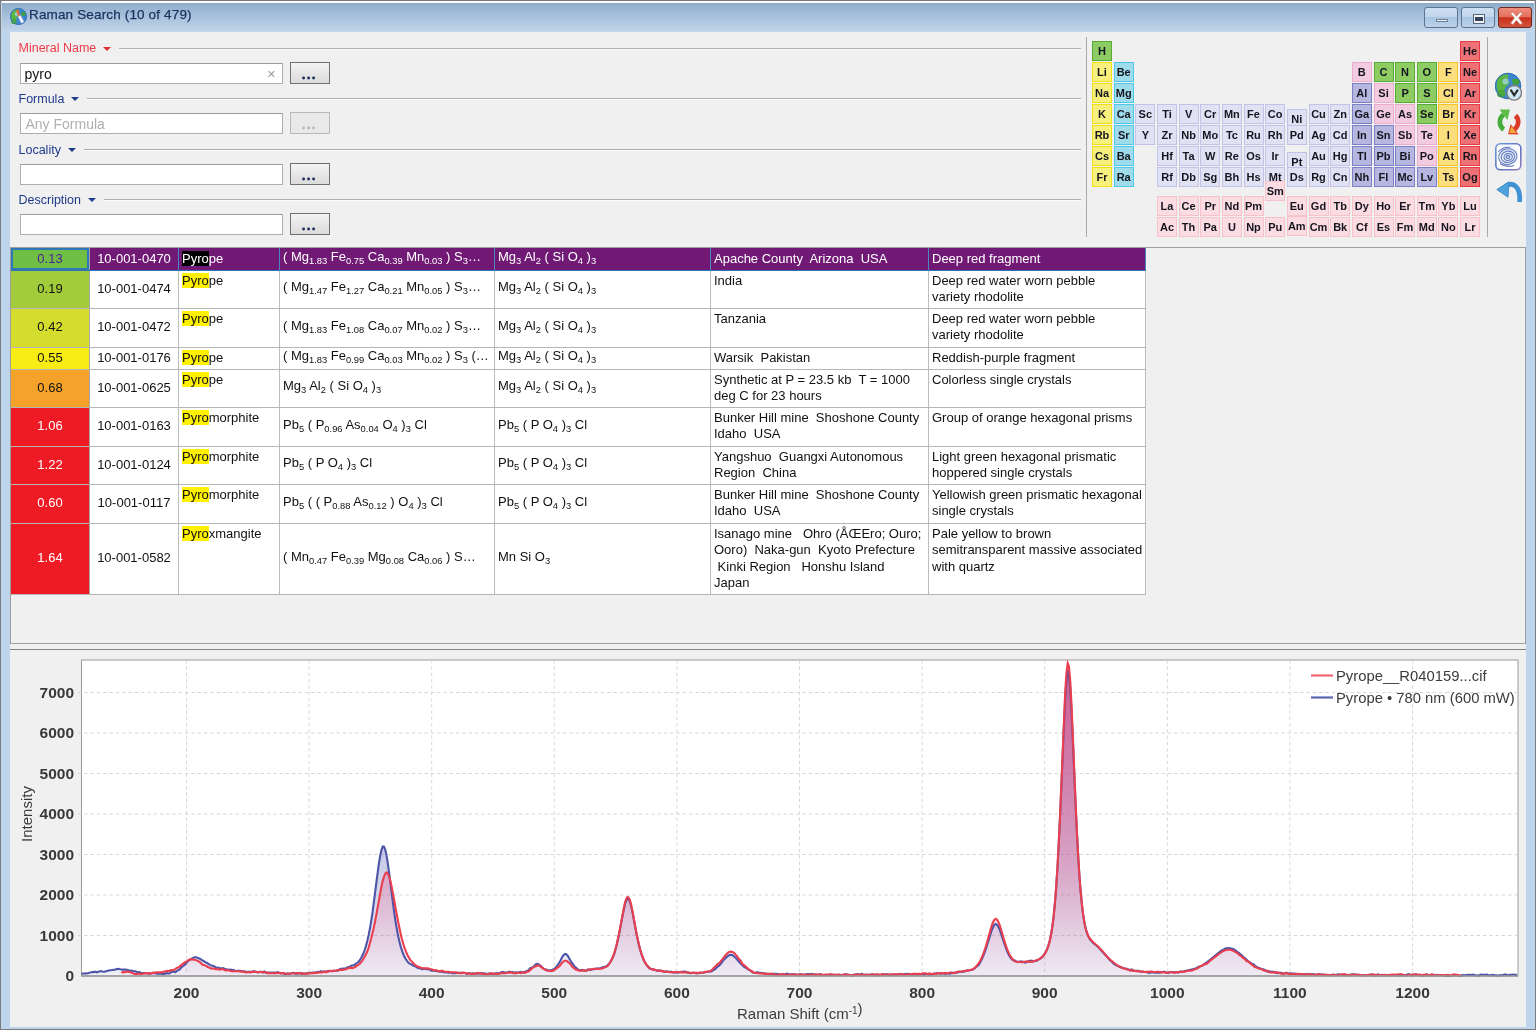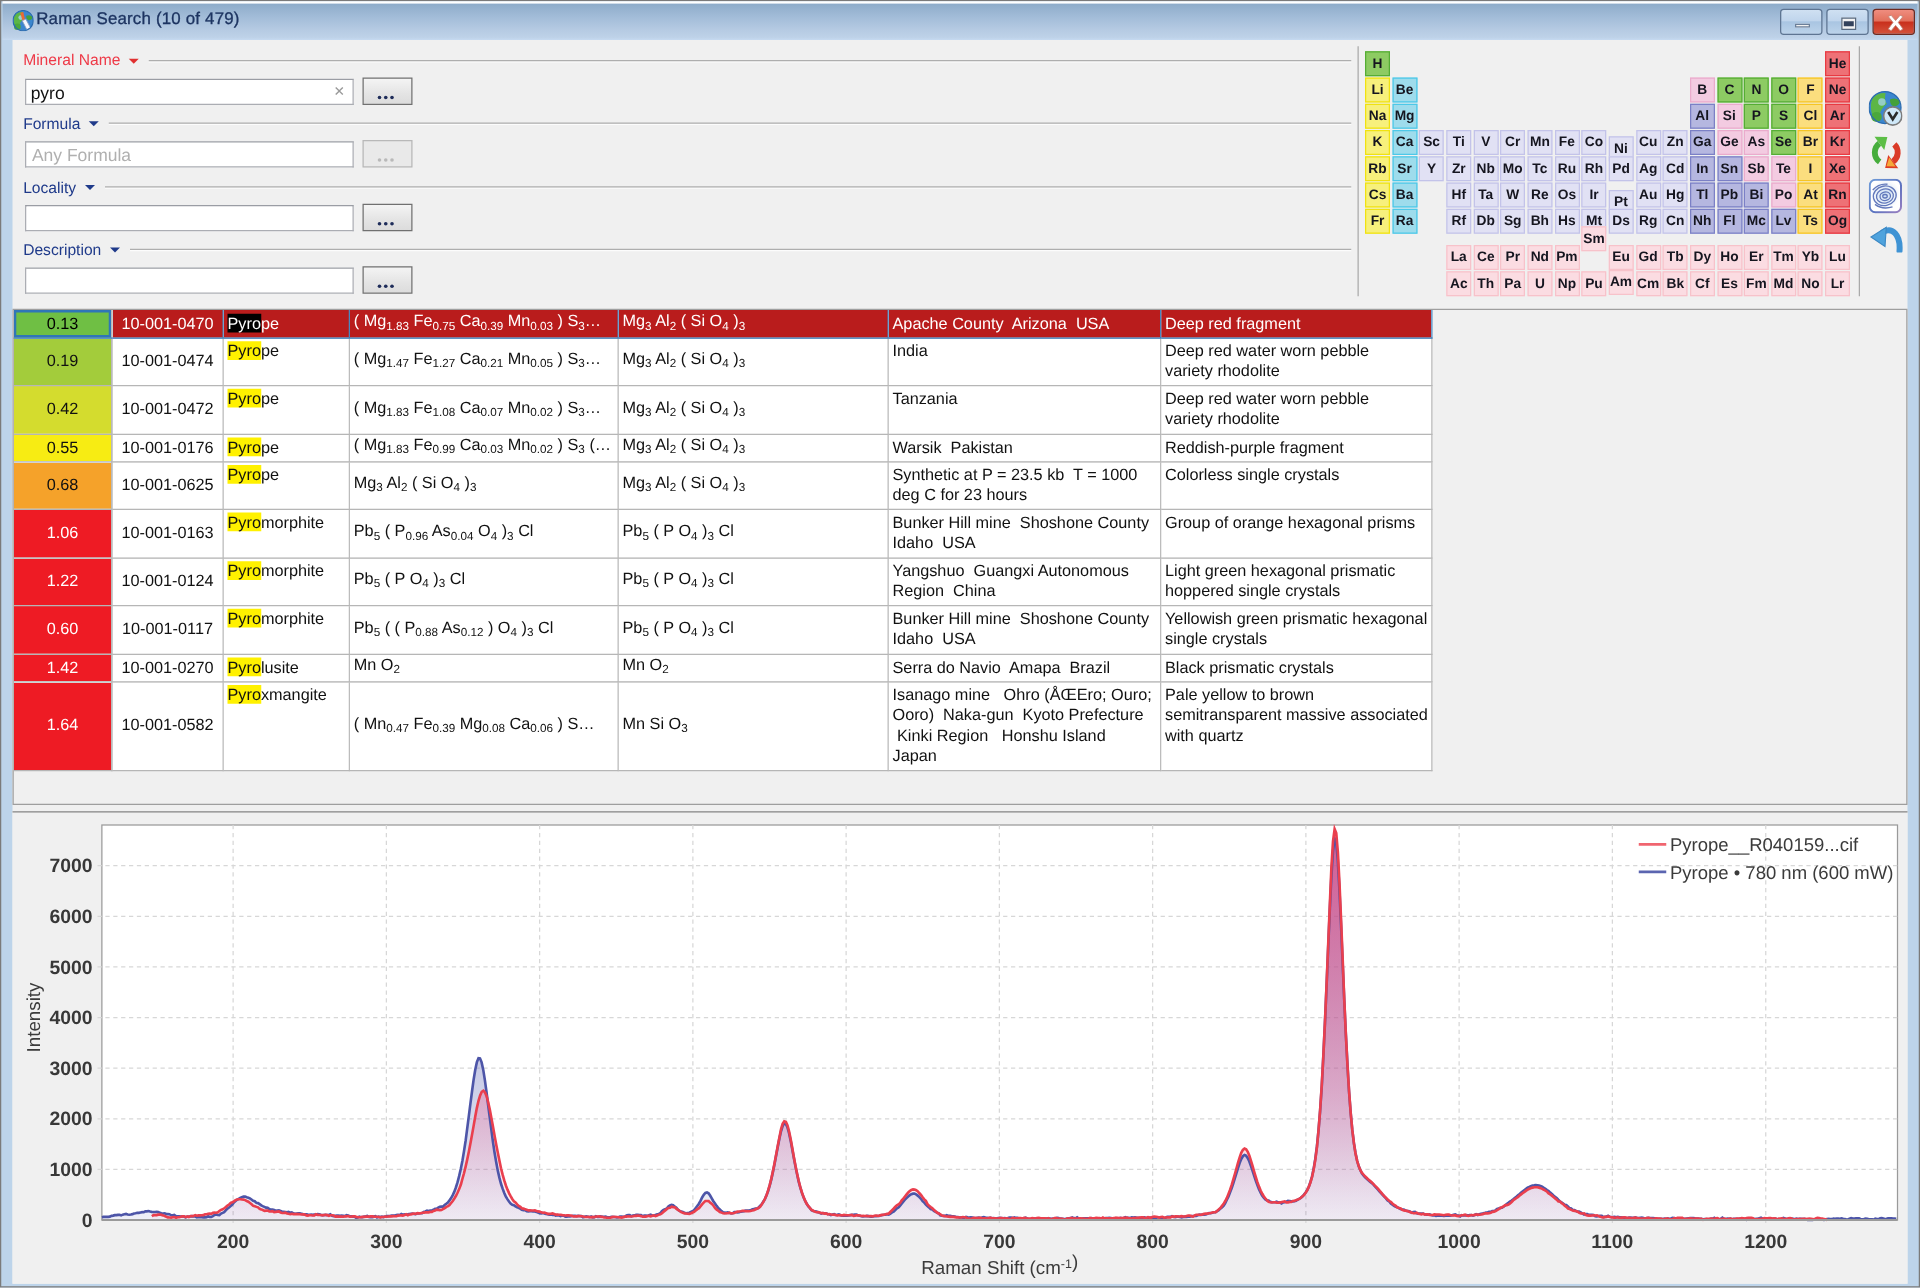--- a/index.html
+++ b/index.html
@@ -52,22 +52,22 @@
  line-height:16.3px;overflow:hidden}
 .sortarw{font-size:10px;position:relative;top:-1px}
 .ctr{text-align:center}.lft{text-align:left}
 table.grid td.mid{vertical-align:middle}
 table.grid td.top{vertical-align:top;padding-top:2.5px}
 .nw{white-space:nowrap}
 table.grid td.si{text-align:center;vertical-align:middle;border-right:1px solid #a8a8a8}
 table.grid td.c1{background:#6fbf44}table.grid td.c2{background:#a3cc3b}
 table.grid td.c3{background:#d4dc2e}table.grid td.c4{background:#f7ec13}
 table.grid td.c5{background:#f5a22a}table.grid td.c6{background:#ee1b24;color:#fff}
-tr.sel td{background:#b91c1c;color:#fff;border-bottom-color:#2e75b6;border-right-color:#4a87c0}
-tr.sel td.si{background:#6fbf44;color:#000000;box-shadow:inset 0 0 0 2px #2f76b7}
+tr.sel td{background:#701a75;color:#fff;border-bottom-color:#2e75b6;border-right-color:#4a87c0}
+tr.sel td.si{background:#6fbf44;color:#4c1d95;box-shadow:inset 0 0 0 2px #2f76b7}
 .hl{background:#fff100;color:#111}
 .hlsel{background:#000;color:#fff}
 sub{font-size:0.72em;vertical-align:-0.28em}
 
 #cp{position:absolute;left:10px;top:649px;width:1516px;height:378px;border-top:1px solid #848484;background:#f0f0f0}
 #chart{position:absolute;left:0;top:0}
 text.tick{font-family:"Liberation Sans", sans-serif;font-size:15.5px;font-weight:bold;fill:#383838}
 text.axttl{font-family:"Liberation Sans", sans-serif;font-size:15px;fill:#3b3b3b;text-anchor:middle}
 text.leg{font-family:"Liberation Sans", sans-serif;font-size:14.8px;fill:#3b3b3b}
 .sup{font-size:10px}
@@ -404,29 +404,20 @@
           </tr>
           <tr class="bd" style="height:39px">
             <td class="si c6">0.60</td>
             <td class="ctr mid">10-001-0117</td>
             <td class="lft top nw"><span class="hl">Pyro</span>morphite</td>
             <td class="lft mid nw">Pb<sub>5</sub> ( ( P<sub>0.88</sub> As<sub>0.12</sub> ) O<sub>4</sub> )<sub>3</sub> Cl</td>
             <td class="lft mid nw">Pb<sub>5</sub> ( P O<sub>4</sub> )<sub>3</sub> Cl</td>
             <td class="lft top nw">Bunker Hill mine&nbsp; Shoshone County<br>Idaho&nbsp; USA</td>
             <td class="lft top nw">Yellowish green prismatic hexagonal<br>single crystals</td>
           </tr>
-          <tr class="bd" style="height:22px">
-            <td class="si c6">1.42</td>
-            <td class="ctr mid">10-001-0270</td>
-            <td class="lft top nw"><span class="hl">Pyro</span>lusite</td>
-            <td class="lft mid nw">Mn O<sub>2</sub></td>
-            <td class="lft mid nw">Mn O<sub>2</sub></td>
-            <td class="lft top nw">Serra do Navio&nbsp; Amapa&nbsp; Brazil</td>
-            <td class="lft top nw">Black prismatic crystals</td>
-          </tr>
           <tr class="bd" style="height:71px">
             <td class="si c6">1.64</td>
             <td class="ctr mid">10-001-0582</td>
             <td class="lft top nw"><span class="hl">Pyro</span>xmangite</td>
             <td class="lft mid nw">( Mn<sub>0.47</sub> Fe<sub>0.39</sub> Mg<sub>0.08</sub> Ca<sub>0.06</sub> ) S…</td>
             <td class="lft mid nw">Mn Si O<sub>3</sub></td>
             <td class="lft top nw">Isanago mine&nbsp;&nbsp; Ohro (ÅŒEro; Ouro;<br>Ooro)&nbsp; Naka-gun&nbsp; Kyoto Prefecture<br>&nbsp;Kinki Region&nbsp;&nbsp; Honshu Island<br>Japan</td>
             <td class="lft top nw">Pale yellow to brown<br>semitransparent massive associated<br>with quartz</td>
           </tr>
         </tbody>

